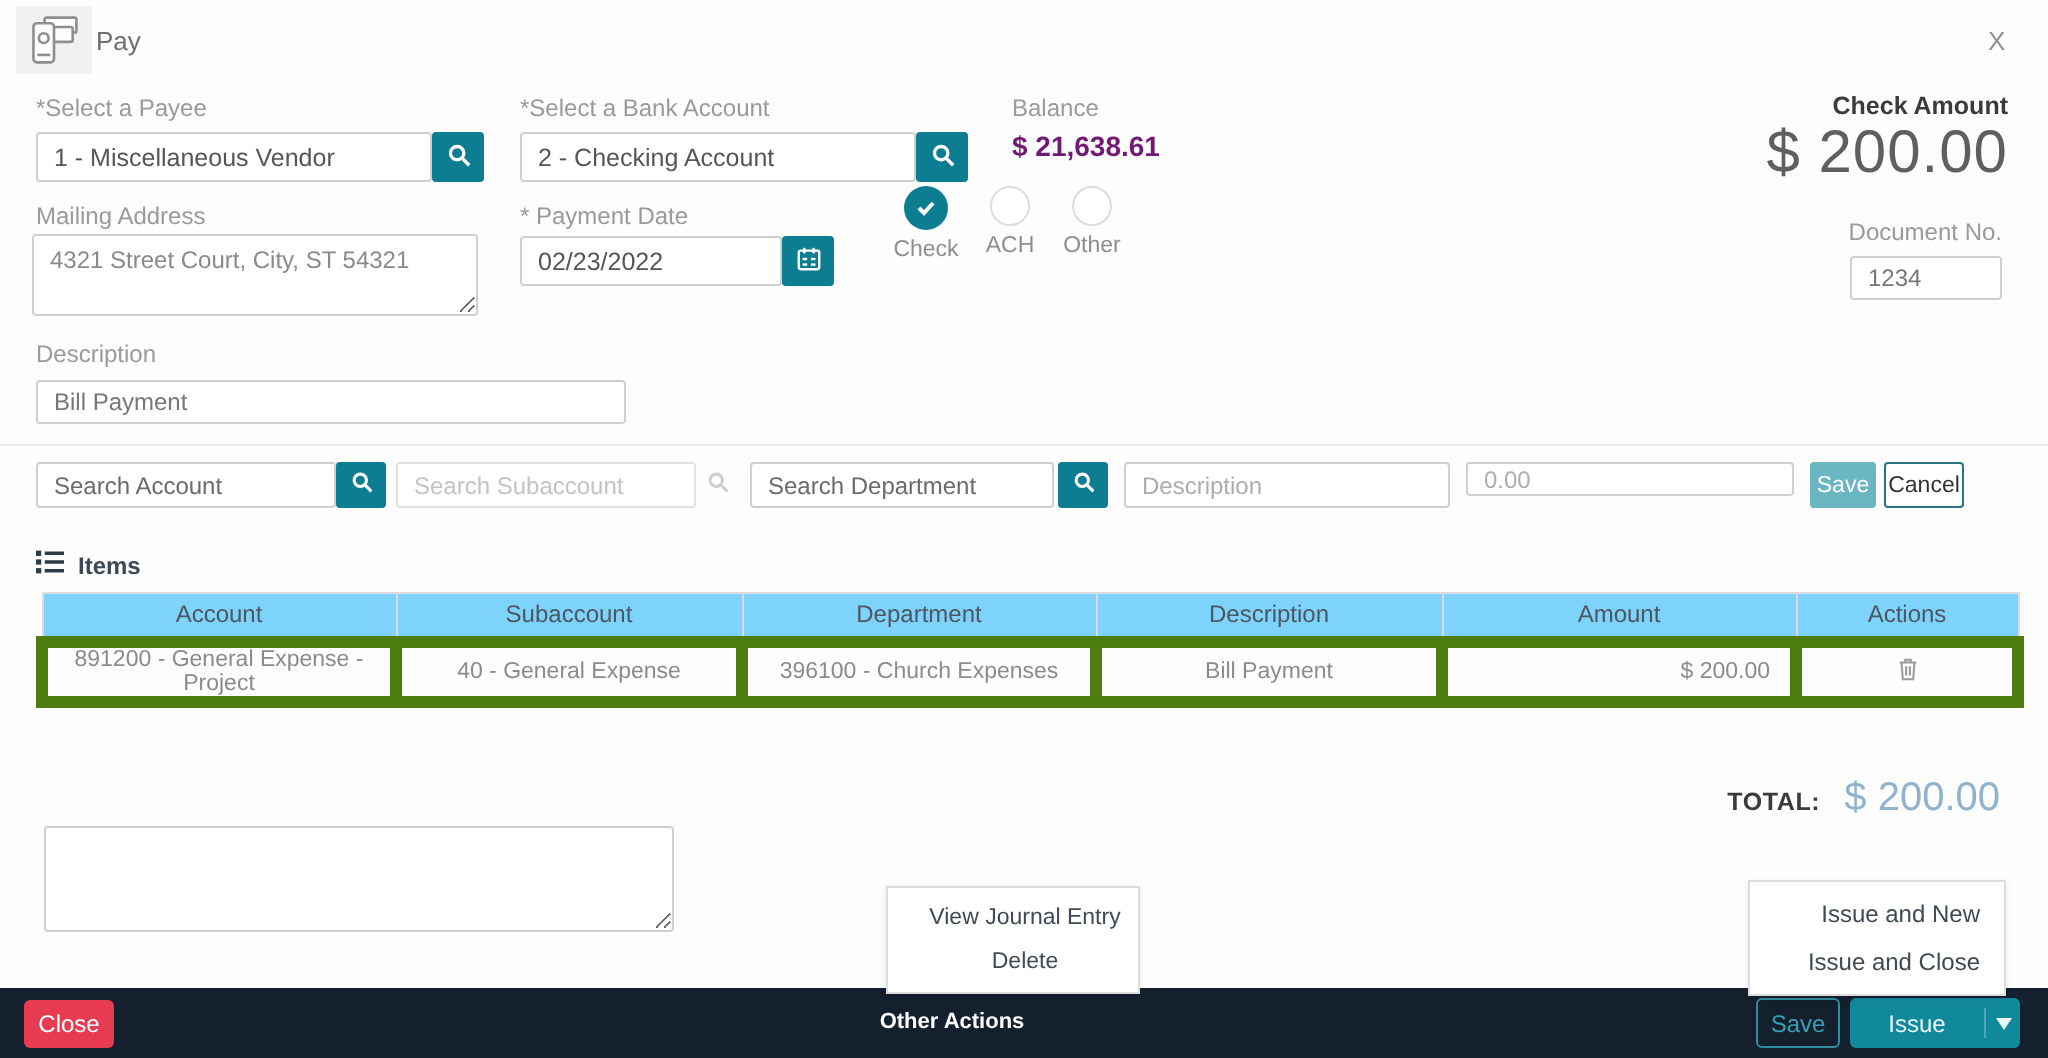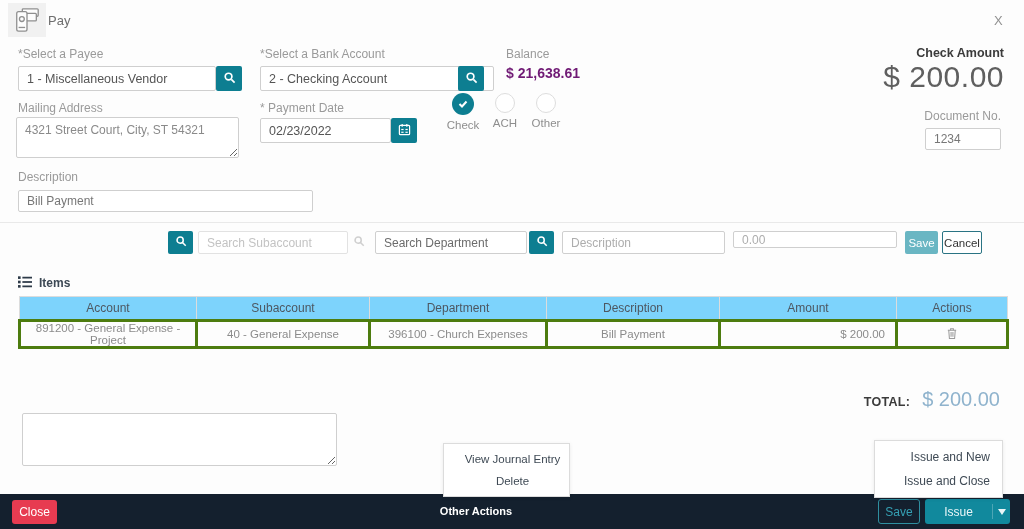--- a/index.html
+++ b/index.html
@@ -40,21 +40,21 @@
   .row-btn { position:absolute; top:231px; height:23px; border-radius:2px; font-size:11.5px;
              font-family:"Liberation Sans",sans-serif; cursor:pointer; }
   .save-muted { background:var(--teal-muted,#6ab6c3); color:#fff; border:none; }
   .cancel-line { background:#fff; color:#333; border:1px solid #2a7484; }
 
   .items-head { position:absolute; left:18px; top:274px; display:flex; align-items:center; gap:7px; }
   .items-head .t { font-size:12px; font-weight:bold; color:#3c4854; }
 
   table.items { position:absolute; left:18px; top:296px; width:988px; border-collapse:collapse; table-layout:fixed; }
   table.items th { border:1px solid #dcdcdc; height:24px; font-size:12px; font-weight:normal; color:#4d5761; text-align:center; background:#7dd3fc; }
-  table.items td { border:3px solid #4d7c0f; height:26px; font-size:11.5px; color:#8b8b8b; text-align:center; }
+  table.items td { border:6px solid #4d7c0f; height:26px; font-size:11.5px; color:#8b8b8b; text-align:center; }
   table.items td.amt { text-align:right; padding-right:10px; }
 
   .total-wrap { position:absolute; right:24px; top:388px; display:flex; align-items:baseline; gap:12px; }
   .total-lbl { font-size:12.5px; font-weight:bold; color:#3b3b3b; letter-spacing:.3px; }
   .total-val { font-size:20px; color:var(--total-value-blue,#8fb3cd); }
 
   .popup { position:absolute; background:#fff; border:1px solid #dcdcdc; box-shadow:0 1px 4px rgba(0,0,0,.08);
            display:flex; flex-direction:column; justify-content:space-evenly; z-index:5; }
   .popup .mi { font-size:11.5px; color:#3f4a55; cursor:pointer; white-space:nowrap; }
   .popup.left-align .mi { padding-left:12px; text-align:center; }
@@ -96,21 +96,21 @@
   <button class="sq-btn" style="left:216px; top:66px; height:25px;">
     <span>
       <svg width="13" height="13" viewBox="0 0 14 14" fill="none" stroke="#fff" stroke-width="1.8">
         <circle cx="6" cy="6" r="3.6"></circle>
           <line x1="9" y1="9" x2="12.5" y2="12.5"></line>
       </svg>
     </span>
   </button>
 
   <div class="lbl" style="left:260px; top:47px;">*Select a Bank Account</div>
-  <input class="inp" style="left: 260px; top: 66px; width: 234px; height: 25px;" value="2 - Checking Account">
+  <input class="inp" style="left: 260px; top: 66px; width: 198px; height: 25px;" value="2 - Checking Account">
   <button class="sq-btn" style="left:458px; top:66px; height:25px;">
     <span>
       <svg width="13" height="13" viewBox="0 0 14 14" fill="none" stroke="#fff" stroke-width="1.8">
         <circle cx="6" cy="6" r="3.6"></circle>
           <line x1="9" y1="9" x2="12.5" y2="12.5"></line>
       </svg>
     </span>
   </button>
 
   <div class="lbl" style="left:506px; top:47px;">Balance</div>
@@ -156,20 +156,21 @@
   </div>
 
   <div class="lbl" style="right:23px; top:109px;">Document No.</div>
   <input class="inp" style="left: 925px; top: 128px; width: 76px; height: 22px; color: rgb(119, 119, 119); font-size: 12px;" value="1234">
 
   <div class="lbl" style="left:18px; top:170px;">Description</div>
   <input class="inp" style="left: 18px; top: 190px; width: 295px; height: 22px; font-size: 12px; color: rgb(119, 119, 119);" value="Bill Payment">
 
   <div class="hr"></div>
 
+  <input class="inp" style="left: 18px; top: 231px; width: 150px; height: 23px; font-size: 12px;" placeholder="Search Account">
   <button class="sq-btn" style="left:168px; top:231px; width:25px; height:23px;">
     <span>
       <svg width="12" height="12" viewBox="0 0 14 14" fill="none" stroke="#fff" stroke-width="1.8">
         <circle cx="6" cy="6" r="3.6"></circle>
           <line x1="9" y1="9" x2="12.5" y2="12.5"></line>
       </svg>
     </span>
   </button>
 
   <input class="inp disabled" style="left: 198px; top: 231px; width: 150px; height: 23px; font-size: 12px;" disabled="" placeholder="Search Subaccount">

